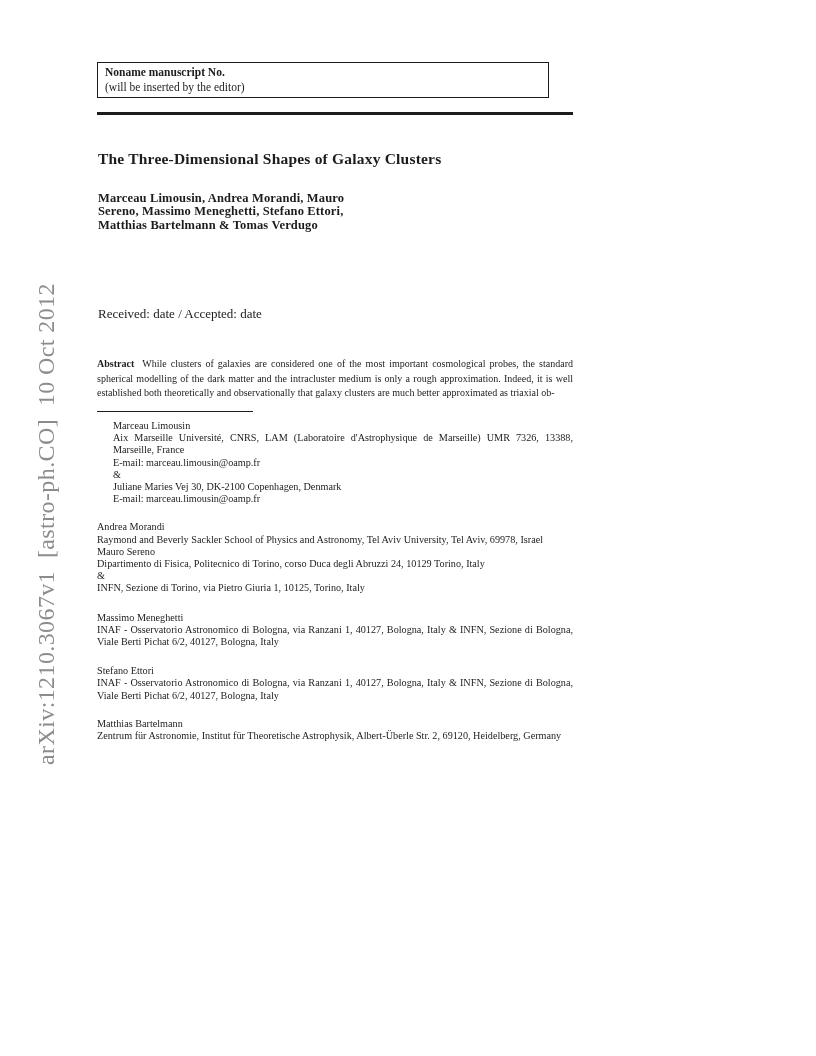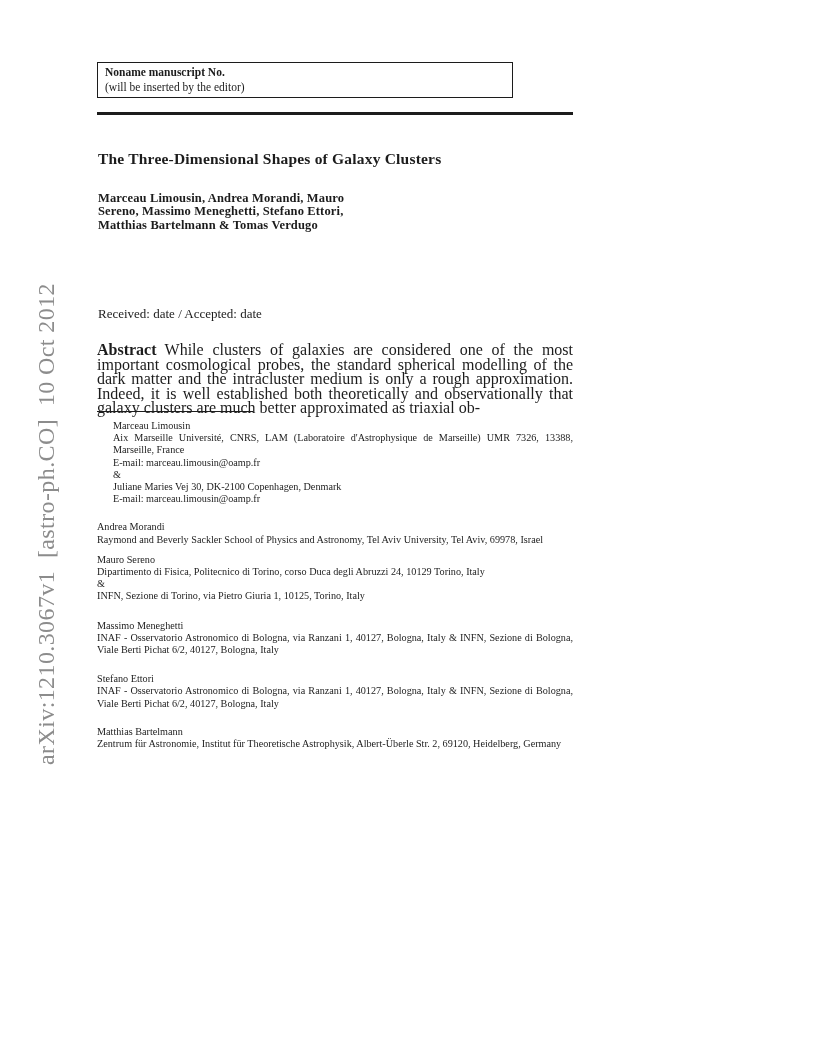--- a/index.html
+++ b/index.html
@@ -20,21 +20,21 @@
     transform-origin: 0 0;
     font-size: 24px;
     letter-spacing: 0.4px;
     color: #8c8c8c;
     white-space: pre;
   }
   .header-box {
     position: absolute;
     left: 97px;
     top: 62px;
-    width: 416px;
+    width: 452px;
     box-sizing: border-box;
     border: 1.5px solid #1c1c1c;
     padding: 2px 7px 3px 7px;
     font-size: 11.5px;
     line-height: 14.5px;
   }
   .hb1 { font-weight: bold; }
   .top-rule {
     position: absolute;
     left: 97px;
@@ -63,23 +63,23 @@
   }
   .received {
     position: absolute;
     left: 98px;
     top: 306px;
     font-size: 13px;
   }
   .abstract {
     position: absolute;
     left: 97px;
-    top: 343px;
+    top: 357px;
     width: 476px;
-    font-size: 16px;
+    font-size: 10px;
     line-height: 14.6px;
     text-align: justify;
   }
   .abs-label { font-weight: bold; margin-right: 8px; }
   .fn-rule {
     position: absolute;
     left: 97px;
     top: 411px;
     width: 156px;
     height: 1.2px;
@@ -88,21 +88,21 @@
   .footnotes {
     position: absolute;
     left: 97px;
     top: 416px;
     width: 476px;
     font-size: 10.2px;
     line-height: 12.2px;
   }
   .fn-block { margin-top: 16px; }
   .fn-block:nth-child(1) { margin-top: 4px; margin-left: 16px; }
-  .fn-block:nth-child(3) { margin-top: 8px; }
+  .fn-block:nth-child(3) { margin-top: 0; }
   .fn-block:nth-child(4) { margin-top: 17px; }
   .fn-block:nth-child(5) { margin-top: 17px; }
   .fn-block:nth-child(7) { margin-top: 4px; }
   .fn-block p { margin: 0; text-align: justify; }
 </style>
 </head>
 <body>
 
 <div class="page">
 

